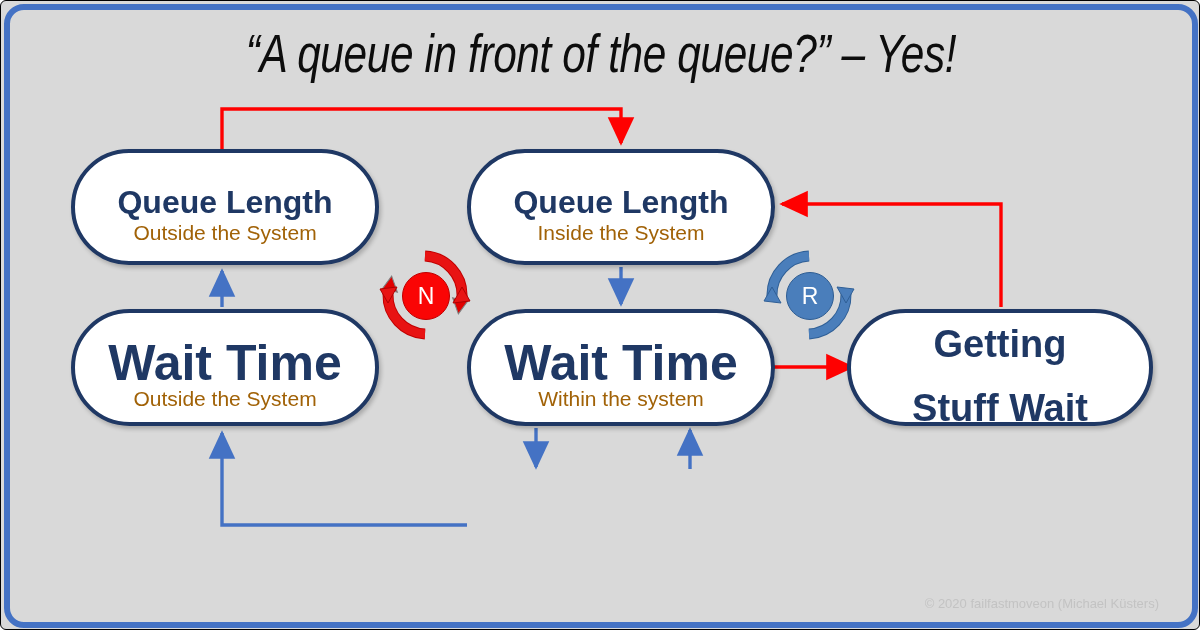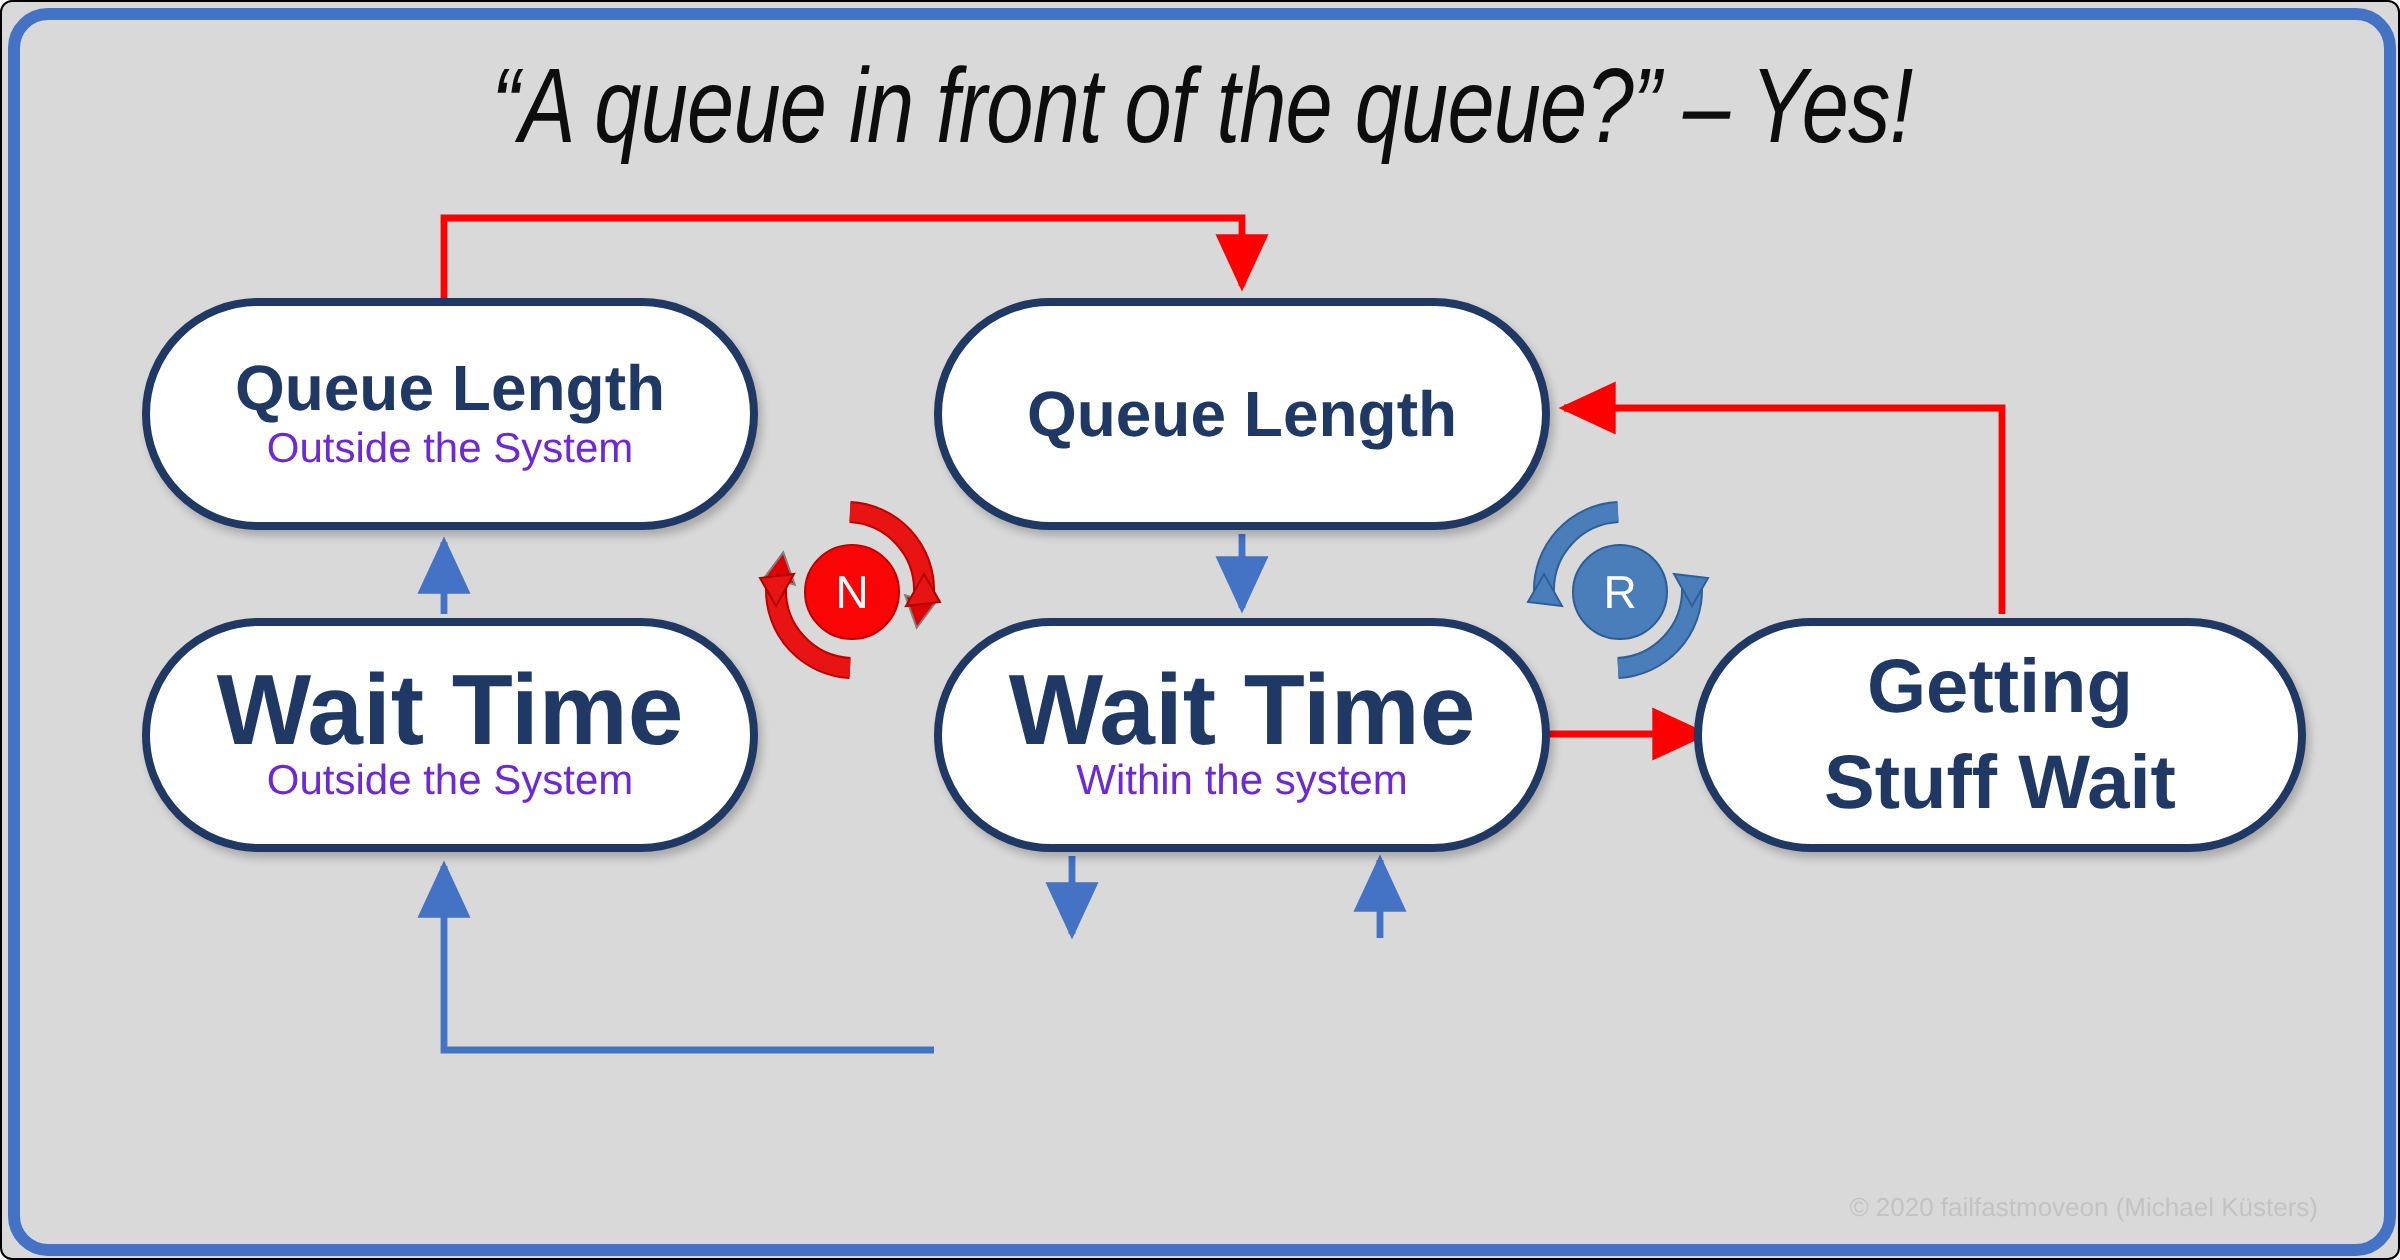--- a/index.html
+++ b/index.html
@@ -70,25 +70,26 @@
     box-shadow: 2px 3px 4px rgba(0,0,0,0.22);
   }
   .node .ttl {
     font-family: "Liberation Sans Narrow", "Liberation Sans", sans-serif;
     font-weight: bold;
     color: #1f3864;
     font-size: 32px;
     line-height: 36px;
     letter-spacing: 0px;
     white-space: nowrap;
+    margin-top: 16px;
   }
   .node .sub {
     font-family: "Liberation Sans Narrow", "Liberation Sans", sans-serif;
     font-weight: 400;
-    color: #6d28d9;
+    color: #a16207;
     font-size: 21px;
     line-height: 26px;
     white-space: nowrap;
   }
   .node.big .ttl { font-size: 50px; line-height: 46px; }
   .node.gsd { justify-content: center; }
   .node.gsd .ttl { font-size: 38px; line-height: 48px; text-align: center; }
 
   #n-ql-out { left: 70px;  top: 148px; width: 308px; height: 116px; }
   #n-ql-in  { left: 466px; top: 148px; width: 308px; height: 116px; }
@@ -187,20 +188,21 @@
     </g>
   </svg>
 
   <div class="node" id="n-ql-out">
     <div class="ttl">Queue Length</div>
     <div class="sub">Outside the System</div>
   </div>
 
   <div class="node" id="n-ql-in">
     <div class="ttl">Queue Length</div>
+    <div class="sub">Inside the System</div>
   </div>
 
   <div class="node big" id="n-wt-out">
     <div class="ttl">Wait Time</div>
     <div class="sub">Outside the System</div>
   </div>
 
   <div class="node big" id="n-wt-in">
     <div class="ttl">Wait Time</div>
     <div class="sub">Within the system</div>

